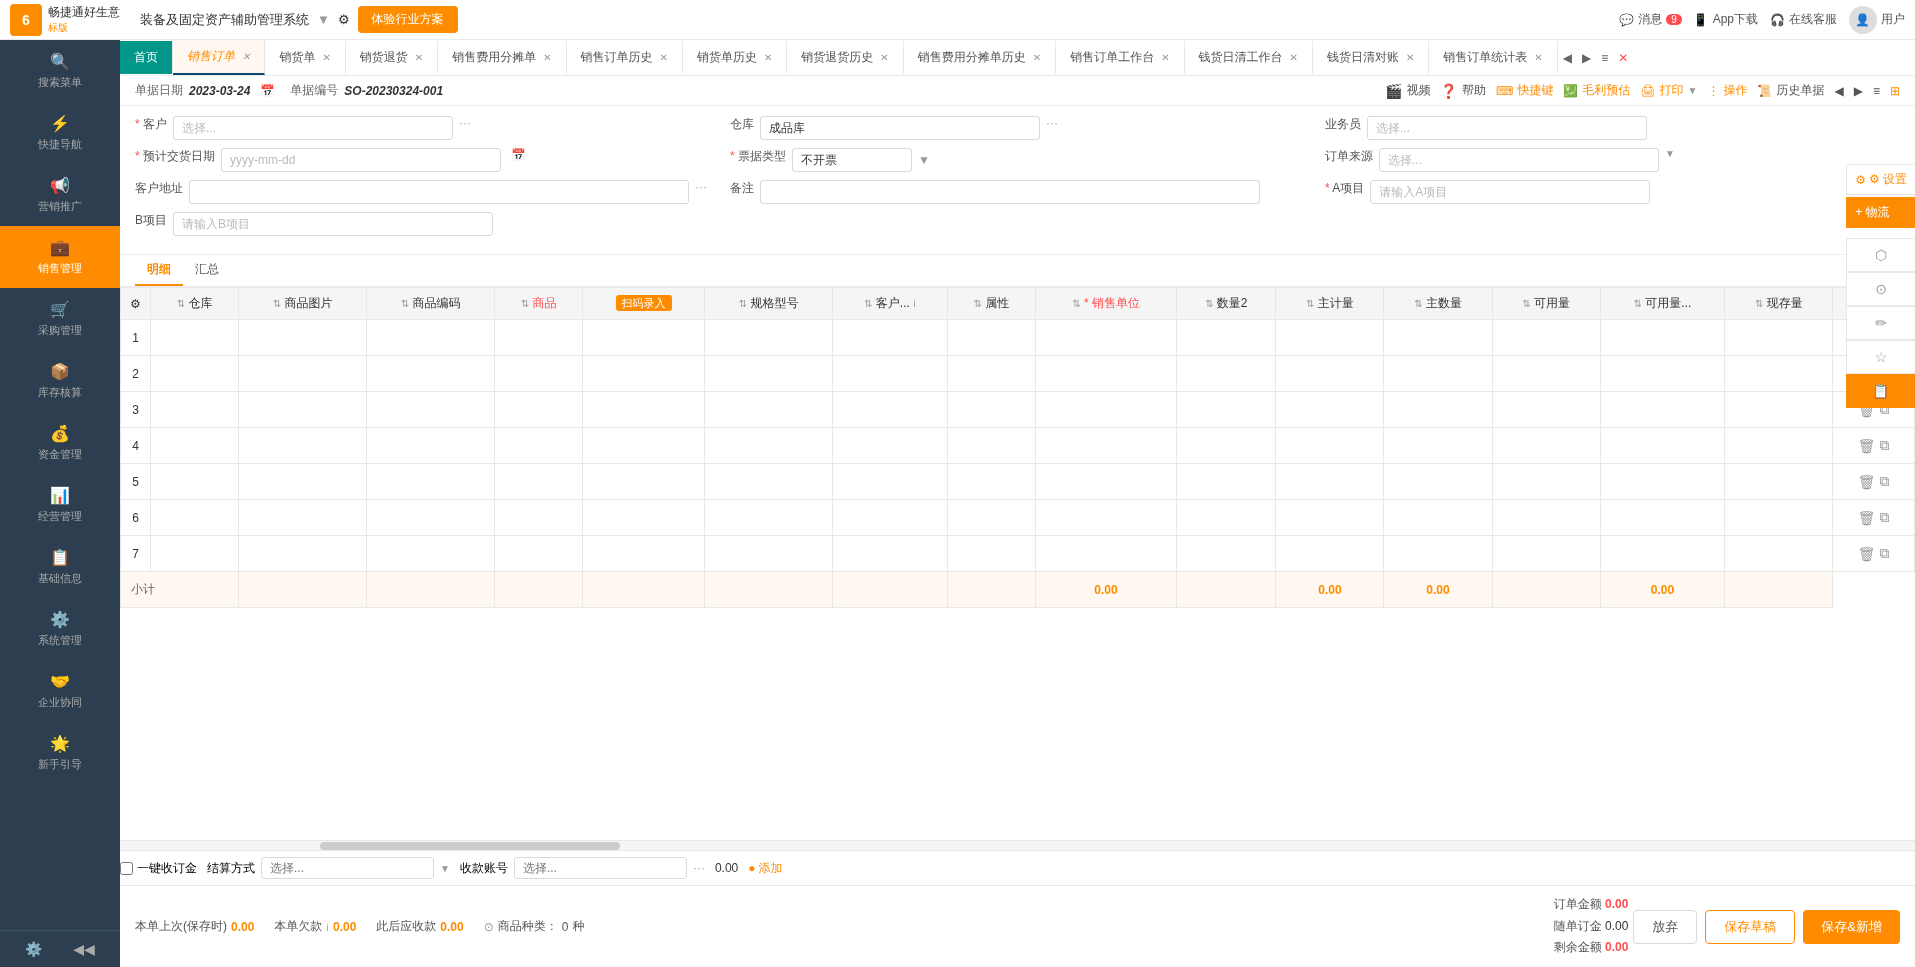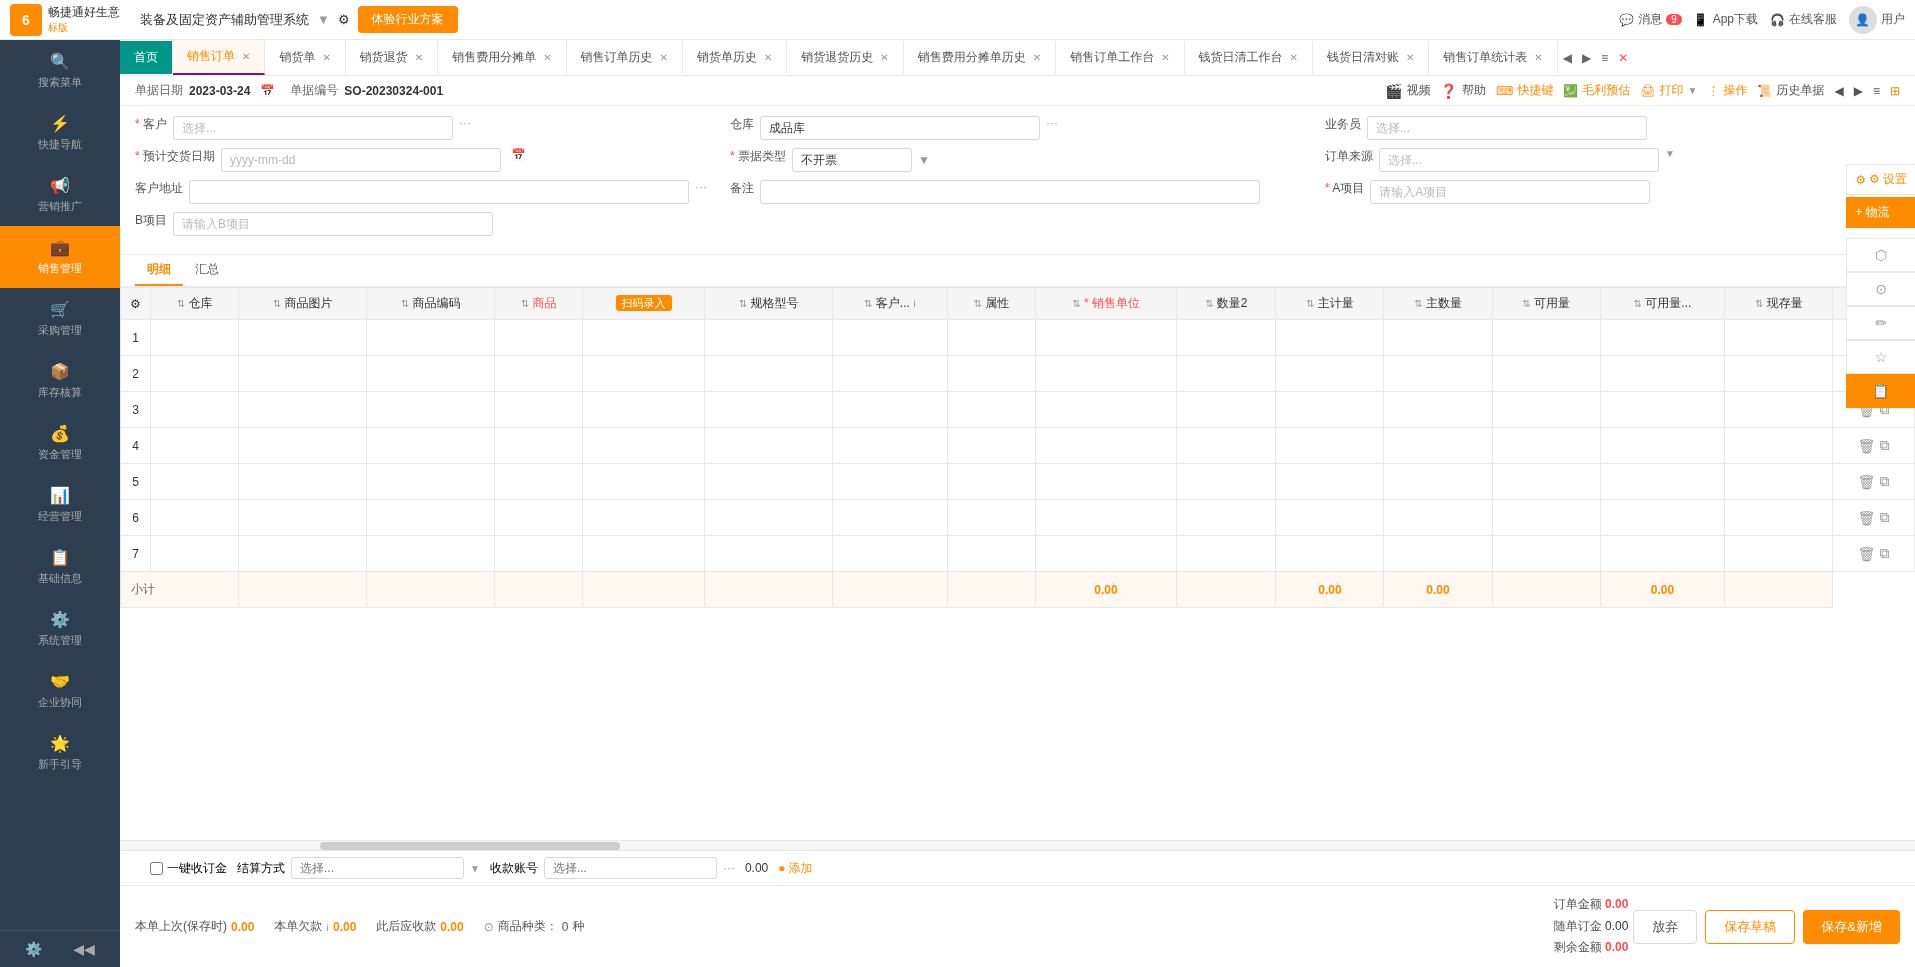--- a/index.html
+++ b/index.html
@@ -32,35 +32,35 @@
     .sidebar-bottom { margin-top: auto; display: flex; align-items: center; justify-content: space-around; padding: 10px; border-top: 1px solid #3d4f62; }
     .sidebar-bottom span { color: #aaa; cursor: pointer; font-size: 14px; }
 
     
     .content-area { flex: 1; display: flex; flex-direction: column; overflow: hidden; }
 
     
     .tab-bar { background: #fff; border-bottom: 1px solid #e8e8e8; display: flex; align-items: center; overflow-x: auto; min-height: 36px; }
     .tab-bar::-webkit-scrollbar { height: 3px; }
     .tab { padding: 8px 14px; cursor: pointer; color: #555; white-space: nowrap; border-right: 1px solid #e8e8e8; display: flex; align-items: center; gap: 4px; font-size: 12px; }
-    .tab.active { color: #ff8c00; background: #fff8f0; border-bottom: 2px solid #701a75; }
+    .tab.active { color: #ff8c00; background: #fff8f0; border-bottom: 2px solid #0c4a6e; font-style: italic; }
     .tab.home { background: #009688; color: white; }
     .tab-close { font-size: 10px; color: #999; margin-left: 3px; }
     .tab-nav { display: flex; align-items: center; padding: 0 5px; color: #666; cursor: pointer; }
 
     
     .form-area { background: #fff; padding: 0; flex: 1; display: flex; flex-direction: column; overflow: hidden; }
     
     
     .form-toolbar { padding: 6px 15px; border-bottom: 1px solid #eee; display: flex; align-items: center; justify-content: space-between; background: #fff; }
     .form-toolbar-left { display: flex; align-items: center; gap: 15px; }
     .form-toolbar-right { display: flex; align-items: center; gap: 10px; }
     .toolbar-field { display: flex; align-items: center; gap: 6px; }
     .toolbar-label { color: #666; }
-    .toolbar-value { color: #333; font-weight: bold; }
+    .toolbar-value { color: #333; font-weight: bold; font-style: italic; }
     .toolbar-icon-btn { display: flex; align-items: center; gap: 4px; color: #555; cursor: pointer; font-size: 12px; }
     .toolbar-icon-btn .icon { font-size: 14px; }
 
     
     .form-fields { padding: 10px 15px; border-bottom: 1px solid #eee; background: #fff; }
     .form-row { display: flex; align-items: center; margin-bottom: 8px; gap: 20px; }
     .form-group { display: flex; align-items: flex-start; gap: 6px; flex: 1; }
     .form-group label { color: #555; white-space: nowrap; }
     .form-group label.required::before { content: '* '; color: #ff4d4f; }
     .form-input { border: 1px solid #d9d9d9; border-radius: 3px; padding: 4px 8px; color: #333; min-width: 120px; flex: 1; max-width: 280px; font-size: 12px; }
@@ -80,21 +80,21 @@
     .data-table td { border: 1px solid #e8e8e8; padding: 6px 8px; text-align: center; height: 36px; color: #333; }
     .row-num { color: #999; width: 30px; }
     .table-ops { display: flex; gap: 4px; justify-content: center; }
     .table-op-btn { background: none; border: none; cursor: pointer; color: #999; font-size: 14px; }
     .subtotal-row td { background: #fff8f0; font-weight: bold; color: #ff8c00; border: 1px solid #e8e8e8; }
     .subtotal-row td.val { color: #ff8c00; }
     .subtotal-label { color: #666; font-weight: normal; }
     .gear-col { width: 30px; text-align: center; }
 
     
-    .bottom-bar { background: #fff; border-top: 1px solid #e8e8e8; padding: 6px 30px; display: flex; align-items: center; gap: 10px; }
+    .bottom-bar { background: #fff; border-top: 1px solid #e8e8e8; padding: 6px 0; display: flex; align-items: center; gap: 10px; }
     .bottom-checkbox { display: flex; align-items: center; gap: 4px; }
     .bottom-field { display: flex; align-items: center; gap: 6px; }
     .bottom-input { border: 1px solid #d9d9d9; border-radius: 3px; padding: 3px 8px; min-width: 100px; font-size: 12px; }
     .add-link { color: #ff8c00; cursor: pointer; display: flex; align-items: center; gap: 3px; }
 
     
     .footer { background: #fff; border-top: 1px solid #e8e8e8; padding: 8px 15px; display: flex; align-items: center; justify-content: space-between; }
     .footer-left { display: flex; align-items: center; gap: 20px; color: #555; }
     .footer-stat { display: flex; align-items: center; gap: 4px; }
     .footer-stat .val { color: #ff8c00; }

